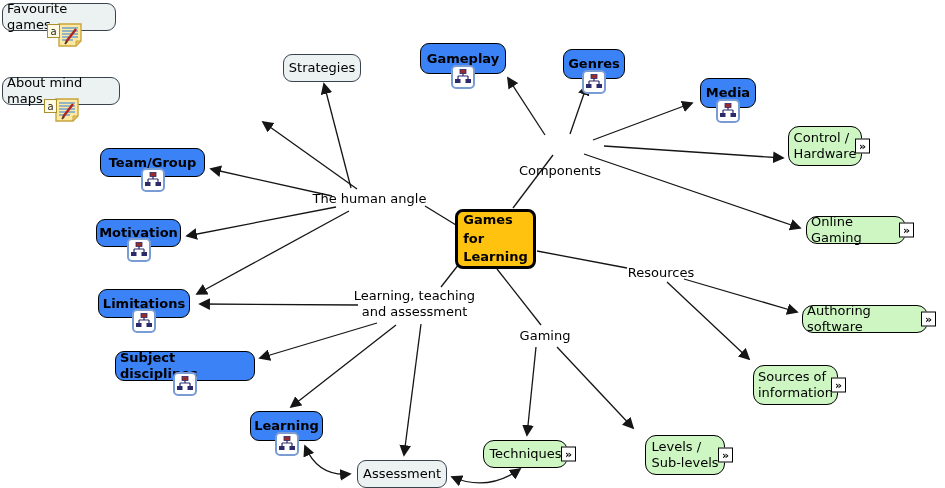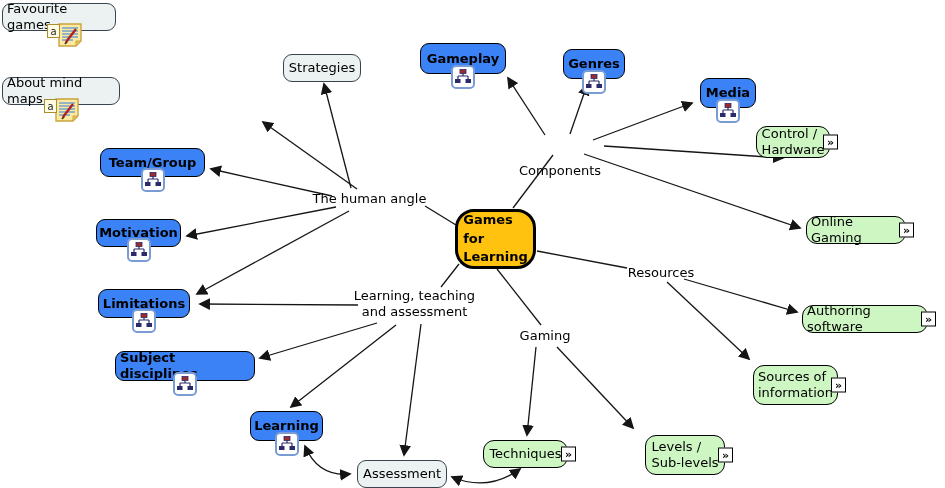--- a/index.html
+++ b/index.html
@@ -11,21 +11,21 @@
   .node{
     position:absolute;box-sizing:border-box;z-index:2;
     display:flex;align-items:center;justify-content:center;text-align:left;
     white-space:pre-line;line-height:1.22;border:1.4px solid #000;border-radius:9px;
     padding:13px 4px;
   }
   .orange{background:#3b82f6;font-weight:bold;}
   .green{background:#CDF6C3;border-radius:11px;}
   .plain{background:#ECF2F1;border-color:#39434E;}
   .center-node{
-    background:#FFC20E;border:3.6px solid #000;border-radius:19px;
+    background:#FFC20E;border:3.6px solid #000;border-radius:8px;
     font-weight:bold;line-height:1.42;z-index:3;
   }
   .branch-label{
     position:absolute;z-index:2;text-align:center;white-space:pre-line;line-height:1.25;
   }
   .sub-icon{
     position:absolute;left:50%;bottom:-16px;transform:translateX(-50%);
     width:24px;height:24px;z-index:4;
   }
   .expand-icon{
@@ -232,21 +232,21 @@
     <span>Learning</span>
     <svg class="sub-icon" viewBox="0 0 24 24">
       <rect x="1" y="1" width="22" height="22" rx="4" fill="#fff" stroke="#7A9CD4" stroke-width="2"></rect>
       <path d="M12 8 v3 M7 11 h10 M7 11 v3 M17 11 v3" stroke="#2B2B6B" stroke-width="1.2" fill="none"></path>
       <rect x="9" y="4.5" width="6" height="4" fill="#9C2B2B" stroke="#2B2B6B" stroke-width="0.8"></rect>
       <rect x="4" y="14" width="5.5" height="4" fill="#2B2B6B"></rect>
       <rect x="14.5" y="14" width="5.5" height="4" fill="#2B2B6B"></rect>
     </svg>
   </div>
 
-  <div class="node green" style="left:756px;top:126px;width:74px;height:32px;">
+  <div class="node green" style="left:788px;top:126px;width:74px;height:40px;">
     <span>Control /
 Hardware</span>
     <span class="expand-icon"><span>»</span></span>
   </div>
 
   <div class="node green" style="left:806px;top:216px;width:100px;height:27px;">
     <span>Online Gaming</span>
     <span class="expand-icon"><span>»</span></span>
   </div>
 

